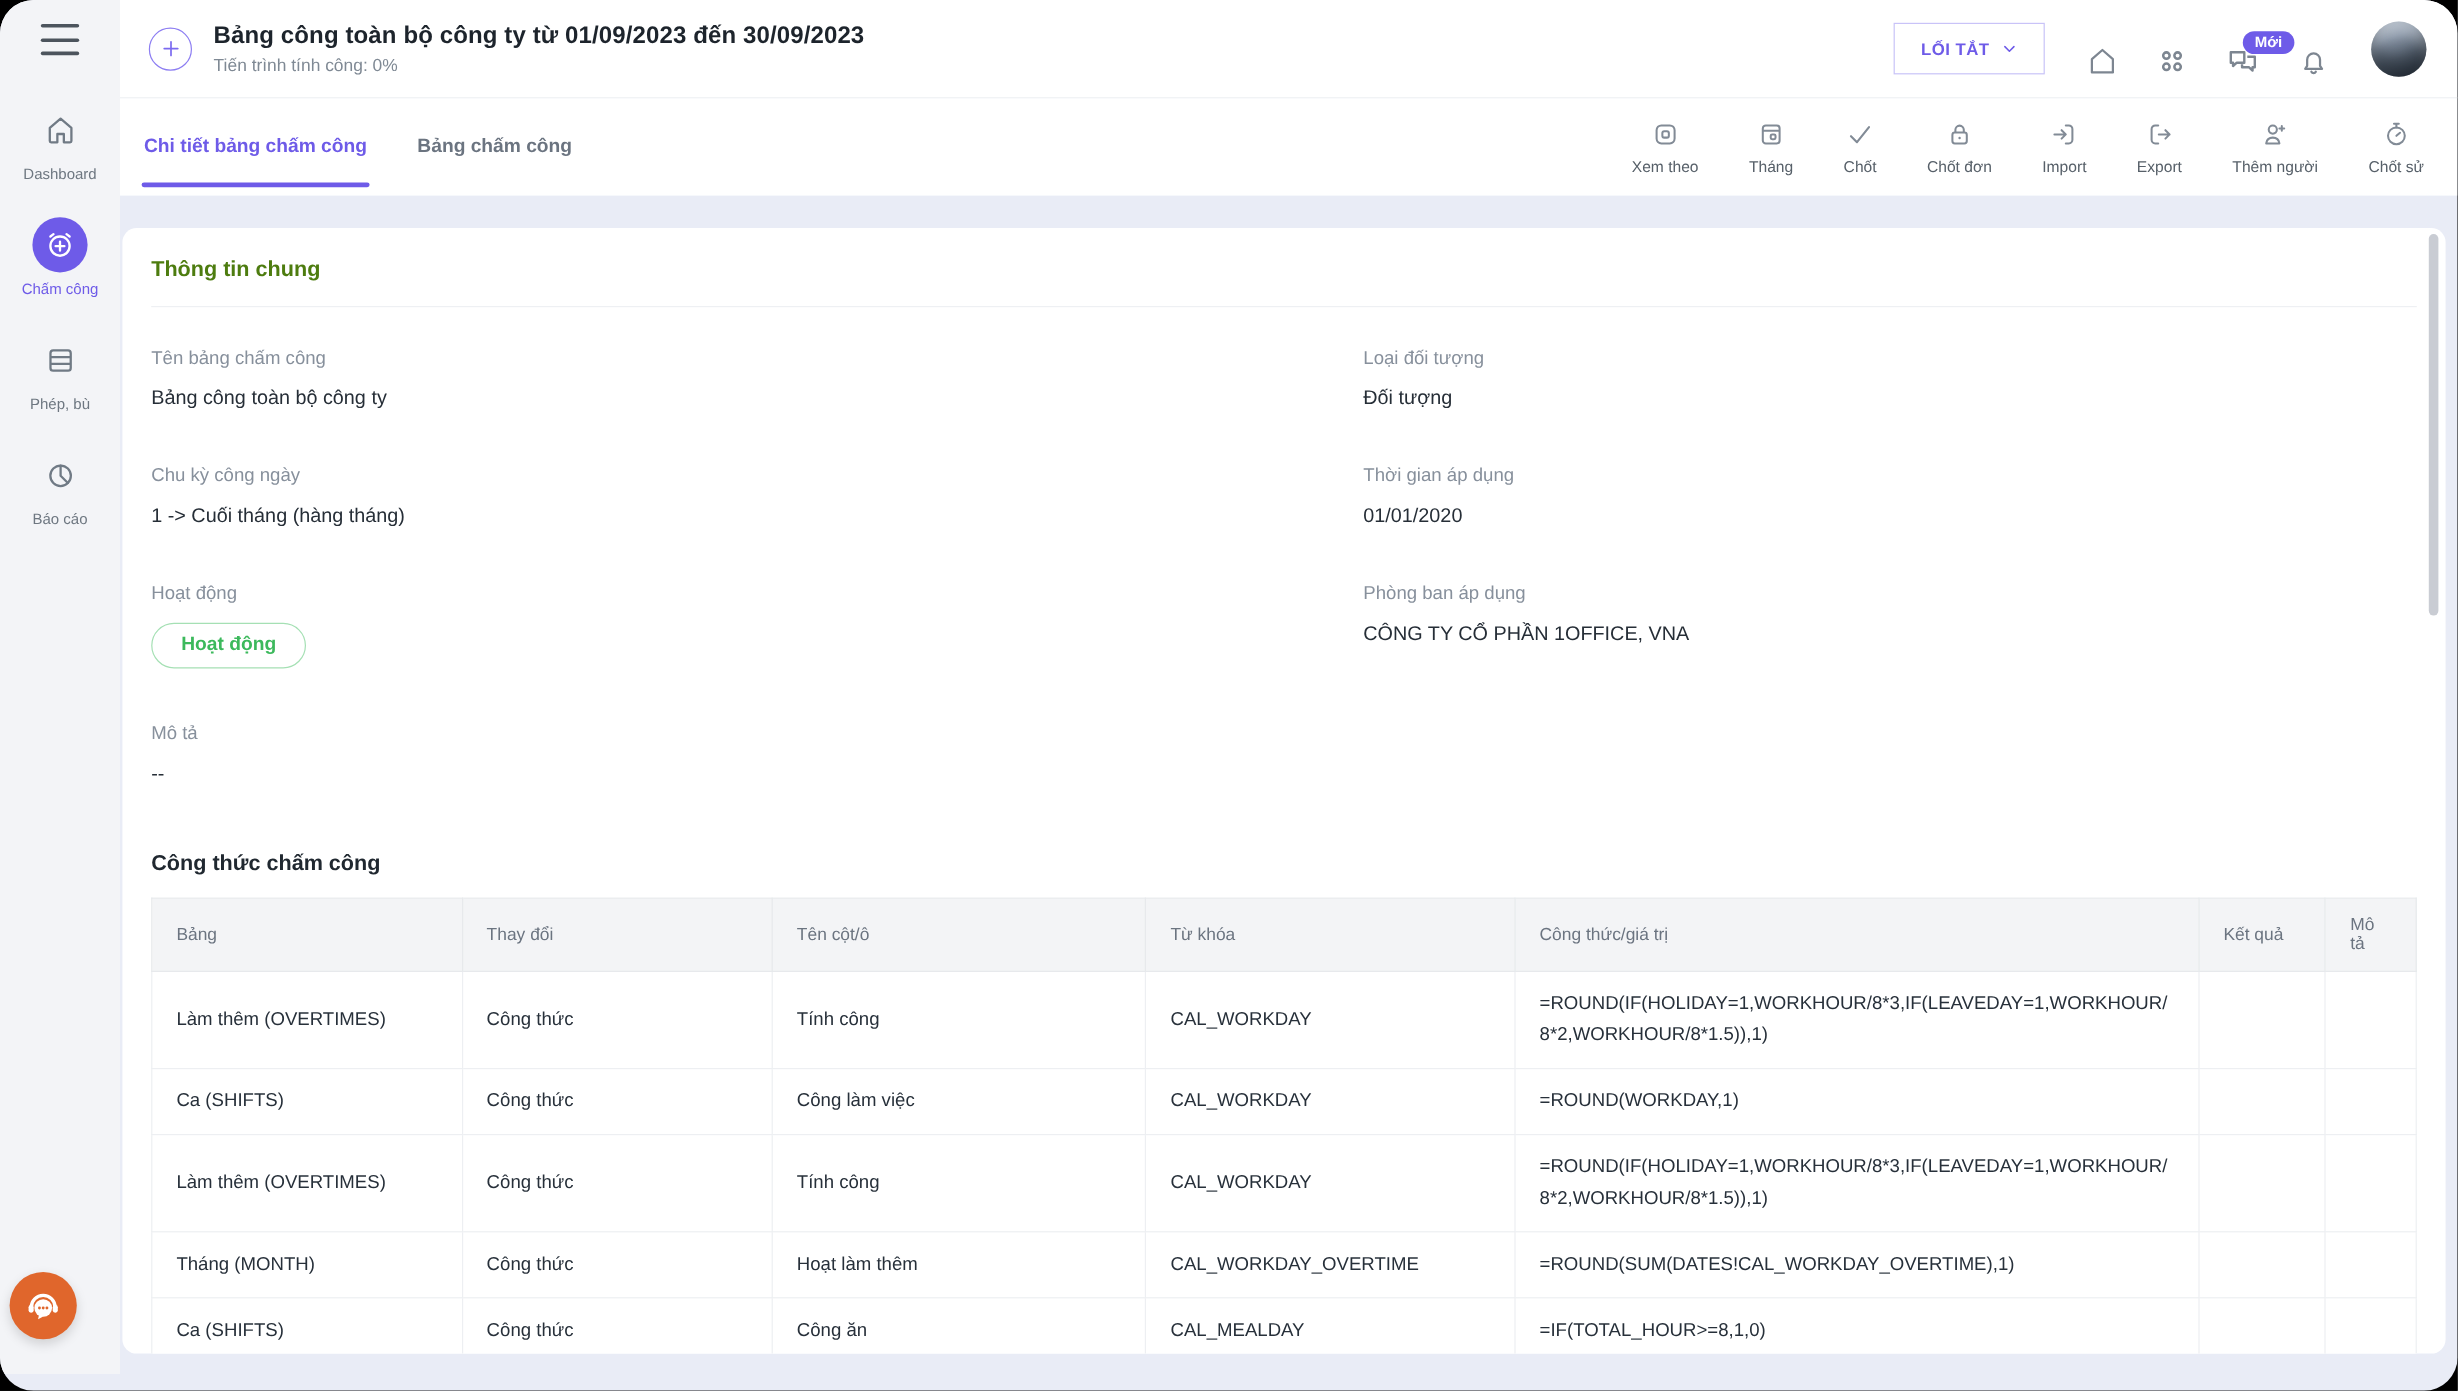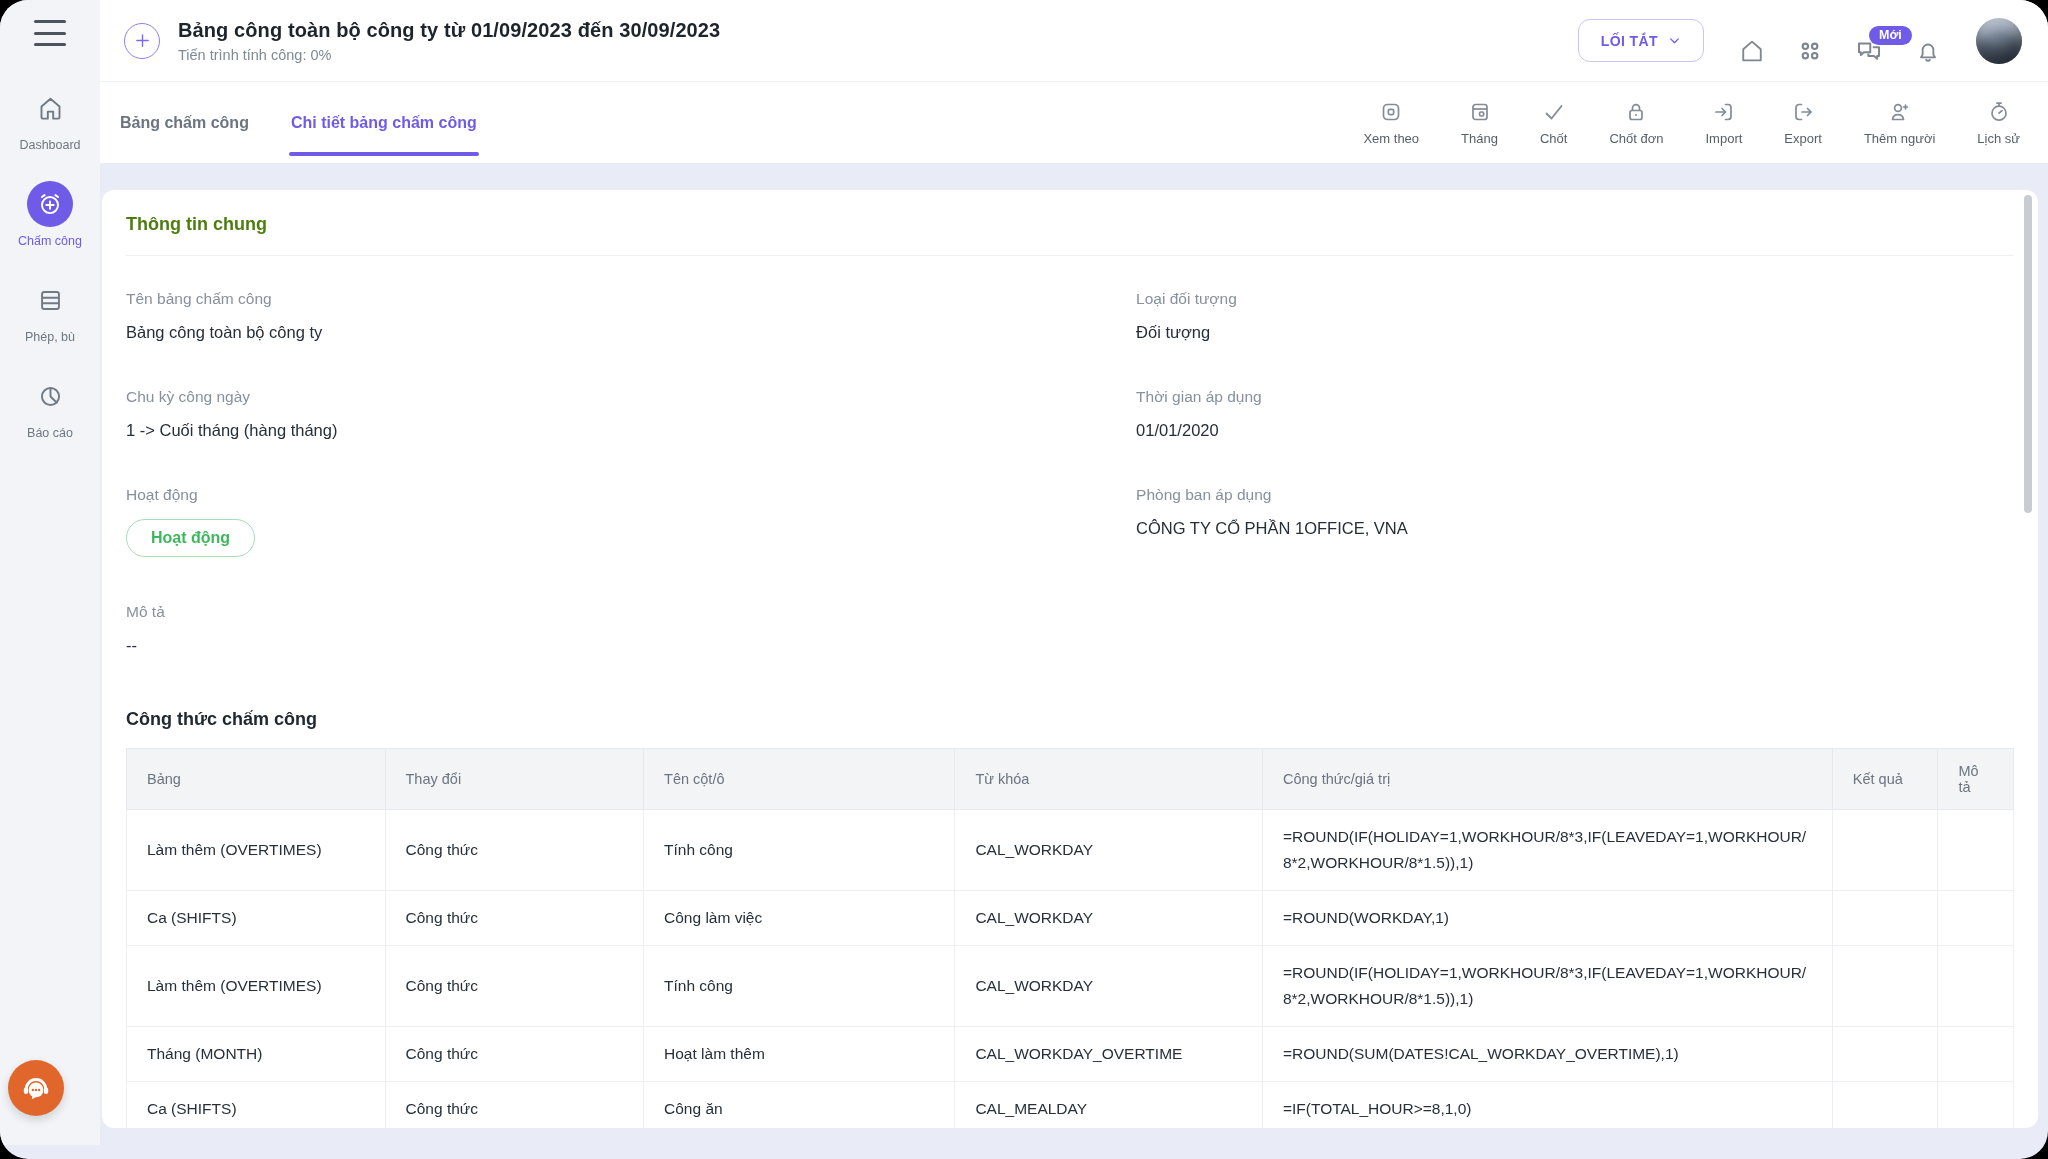--- a/index.html
+++ b/index.html
@@ -23,21 +23,21 @@
   .topbar{position:absolute;left:100px;right:0;top:0;height:82px;background:#ffffff;border-bottom:1px solid #eef0f3;
           display:flex;align-items:center;padding:0 26px 0 24px;}
   .plus-btn{width:36px;height:36px;border-radius:50%;border:1.6px solid #8d7ef2;color:#7b6af0;display:flex;align-items:center;justify-content:center;cursor:pointer;flex:none;}
   .title-block{margin-left:18px;}
   .page-title{font-size:20px;font-weight:700;color:#1d242c;letter-spacing:.1px;}
   .page-sub{font-size:14.5px;color:#7f8994;margin-top:5px;}
   .top-right{margin-left:auto;display:flex;align-items:center;gap:34px;}
   .searchbox{width:358px;height:42px;border:1px solid #e2e4e9;border-radius:10px;background:#fff;display:flex;align-items:center;padding:0 13px;gap:9px;color:#8b949f;}
   .searchbox input{flex:1;border:none;outline:none;font-size:15.5px;color:#39414b;background:transparent;font-family:inherit;}
   .searchbox input::placeholder{color:#98a1ac;}
-  .shortcut-btn{height:43px;padding:0 22px;border:1px solid #c9c3f8;border-radius:12px;background:#fff;color:#6e5be8;
+  .shortcut-btn{height:43px;padding:0 22px;border:1px solid #c9c3f8;border-radius:0;background:#fff;color:#6e5be8;
                 font-weight:700;font-size:14px;letter-spacing:.4px;display:flex;align-items:center;gap:10px;cursor:pointer;}
   .top-icons{display:flex;align-items:center;gap:30px;color:#7d8691;margin-top:20px;}
   .tico{cursor:pointer;position:relative;}
   .badge-new{position:absolute;left:15px;top:-10px;background:#6e5be8;color:#fff;font-size:12.5px;font-weight:700;
              padding:3px 10px 4px;border-radius:11px;line-height:1;}
   .avatar{width:46px;height:46px;border-radius:50%;cursor:pointer;flex:none;
           background:linear-gradient(160deg,#aeb9c6 0%,#8a97a8 30%,#55606e 62%,#262e3a 100%);
           box-shadow:inset 0 -14px 14px rgba(20,26,34,.45), inset 0 10px 10px rgba(255,255,255,.25);}
 
   
@@ -183,25 +183,25 @@
           </svg>
         </span>
       </div>
 
       <div class="avatar"></div>
     </div>
   </div>
 
   <div class="tabbar">
     <div class="tabs">
+      <div class="tab active">
+        <span>Chi tiết bảng chấm công</span>
+      </div>
       <div class="tab">
         <span>Bảng chấm công</span>
-      </div>
-      <div class="tab active">
-        <span>Chi tiết bảng chấm công</span>
       </div>
     </div>
 
     <div class="toolbar">
       <div class="tool">
         <svg width="24" height="24" viewBox="0 0 24 24" fill="none" stroke="currentColor" stroke-width="1.7" stroke-linejoin="round">
           <rect x="4.5" y="4.5" width="15" height="15" rx="4"></rect>
           <rect x="9.3" y="9.3" width="5.4" height="5.4" rx="1.6"></rect>
         </svg>
         <span class="tool-label">Xem theo</span>
@@ -248,21 +248,21 @@
           <path d="M4.5 19.5c.4-3 2.6-4.8 5.5-4.8s5.1 1.8 5.5 4.8z"></path>
           <path d="M17.5 5v4M15.5 7h4"></path>
         </svg>
         <span class="tool-label">Thêm người</span>
       </div>
       <div class="tool">
         <svg width="24" height="24" viewBox="0 0 24 24" fill="none" stroke="currentColor" stroke-width="1.7" stroke-linecap="round" stroke-linejoin="round">
           <circle cx="12" cy="13.2" r="7"></circle>
           <path d="M10 3.2h4M12 3.2v3M12 13.2l3-2.6"></path>
         </svg>
-        <span class="tool-label">Lịch sử</span>
+        <span class="tool-label">Chốt sử</span>
       </div>
     </div>
   </div>
 
   <div class="card">
     <div class="card-inner">
 
       <div class="sec-head">
         <div class="sec-title">Thông tin chung</div>
       </div>

